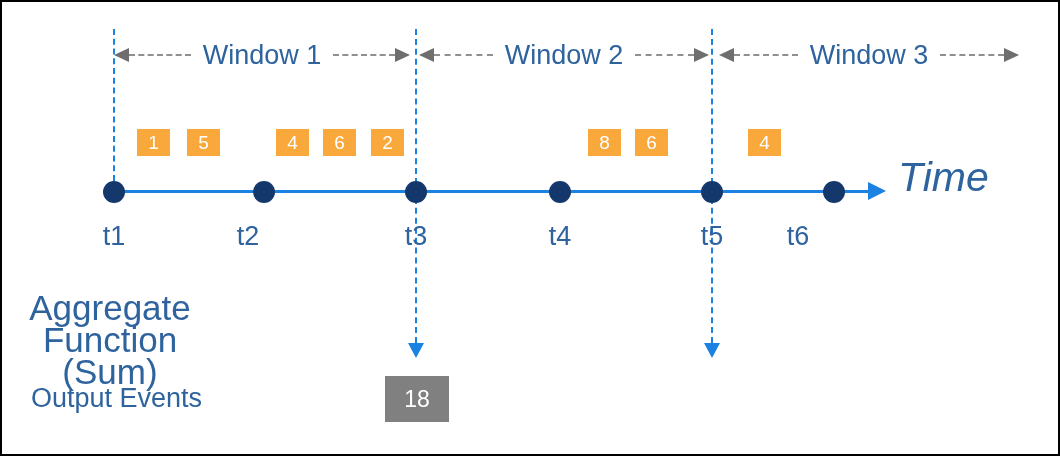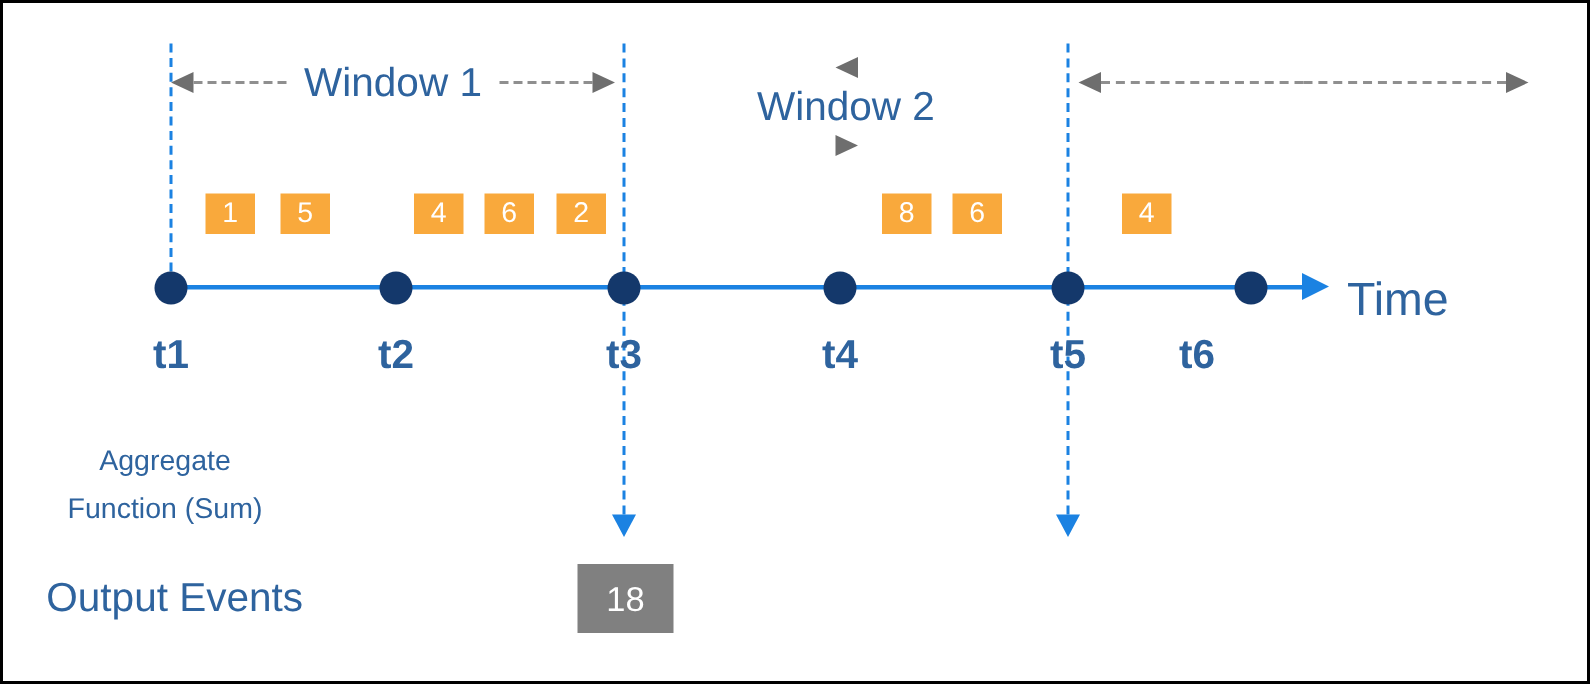--- a/index.html
+++ b/index.html
@@ -13,60 +13,61 @@
   .win-label{font-size:27px;line-height:34px;margin:0 12px;white-space:nowrap;color:#2e639e;}
   .dash-h{flex:1;height:0;border-top:2px dashed #8f8f8f;}
   .ah-left{width:0;height:0;border-top:7px solid transparent;border-bottom:7px solid transparent;border-right:15px solid #6e6e6e;}
   .ah-right{width:0;height:0;border-top:7px solid transparent;border-bottom:7px solid transparent;border-left:15px solid #6e6e6e;}
   
   .vdash{position:absolute;width:0;border-left:2px dashed #1b82e2;}
   .down-arrow{position:absolute;width:0;height:0;border-left:8px solid transparent;border-right:8px solid transparent;border-top:15px solid #1b82e2;}
   
   .axis-line{position:absolute;left:112px;top:188px;width:756px;height:3px;background:#1b82e2;}
   .axis-arrow{position:absolute;left:866px;top:180px;width:0;height:0;border-top:9px solid transparent;border-bottom:9px solid transparent;border-left:18px solid #1b82e2;}
-  .axis-title{position:absolute;left:896px;top:180px;font-size:31px;color:#2e639e;}
+  .axis-title{position:absolute;left:896px;top:152px;font-size:41px;color:#2e639e;font-style:italic;}
   .node{position:absolute;width:22px;height:22px;border-radius:50%;background:#14386b;top:179px;}
-  .tick{position:absolute;top:219px;width:60px;text-align:center;font-size:27px;color:#2e639e;font-weight:bold;}
+  .tick{position:absolute;top:219px;width:60px;text-align:center;font-size:27px;color:#2e639e;}
   
   .evt{position:absolute;top:127px;width:33px;height:27px;background:#f9a93c;color:#fff;
        font-size:19px;display:flex;align-items:center;justify-content:center;font-weight:300;}
   
   .out-box{position:absolute;top:374px;width:64px;height:46px;background:#808080;color:#fff;
        font-size:23px;display:flex;align-items:center;justify-content:center;}
-  .agg-label{position:absolute;left:16px;top:290px;width:184px;text-align:center;font-size:19px;line-height:32px;color:#2e639e;}
+  .agg-label{position:absolute;left:16px;top:290px;width:184px;text-align:center;font-size:35px;line-height:32px;color:#2e639e;}
   .out-label{position:absolute;left:16px;top:381px;width:184px;text-align:right;font-size:27px;color:#2e639e;}
 </style>
 </head>
 <body>
 
 <div class="stage">
 
   <div class="vdash" style="left:111px;top:27px;height:152px;"></div>
   <div class="vdash" style="left:413px;top:27px;height:314px;"></div>
   <div class="vdash" style="left:709px;top:27px;height:314px;"></div>
   <div class="down-arrow" style="left:406px;top:341px;"></div>
   <div class="down-arrow" style="left:702px;top:341px;"></div>
 
   <div class="win-band" style="left:112px;width:296px;">
     <span class="ah-left"></span>
     <span class="dash-h"></span>
     <span class="win-label">Window 1</span>
     <span class="dash-h"></span>
     <span class="ah-right"></span>
   </div>
-  <div class="win-band" style="left:417px;width:290px;flex-direction:column;">
+  <div class="win-band" style="left:417px;width:290px;">
     <span class="ah-left"></span>
     <span class="dash-h"></span>
     <span class="win-label">Window 2</span>
     <span class="dash-h"></span>
     <span class="ah-right"></span>
   </div>
   <div class="win-band" style="left:717px;width:300px;">
     <span class="ah-left"></span>
     <span class="dash-h"></span>
+    <span class="win-label">Window 3</span>
     <span class="dash-h"></span>
     <span class="ah-right"></span>
   </div>
 
   <div class="evt" style="left:135px;">
       <span>1</span>
     </div>
   <div class="evt" style="left:185px;">
       <span>5</span>
     </div>
@@ -94,21 +95,21 @@
   <div class="axis-title">Time</div>
 
   <div class="node" style="left:101px;"></div>
   <div class="node" style="left:251px;"></div>
   <div class="node" style="left:403px;"></div>
   <div class="node" style="left:547px;"></div>
   <div class="node" style="left:699px;"></div>
   <div class="node" style="left:821px;"></div>
 
   <div class="tick" style="left:82px;">t1</div>
-  <div class="tick" style="left:232px;">t2</div>
+  <div class="tick" style="left:216px;">t2</div>
   <div class="tick" style="left:384px;">t3</div>
   <div class="tick" style="left:528px;">t4</div>
   <div class="tick" style="left:680px;">t5</div>
   <div class="tick" style="left:766px;">t6</div>
 
   <div class="agg-label">
     <div>Aggregate</div>
     <div>Function (Sum)</div>
   </div>
   <div class="out-label">Output Events</div>

